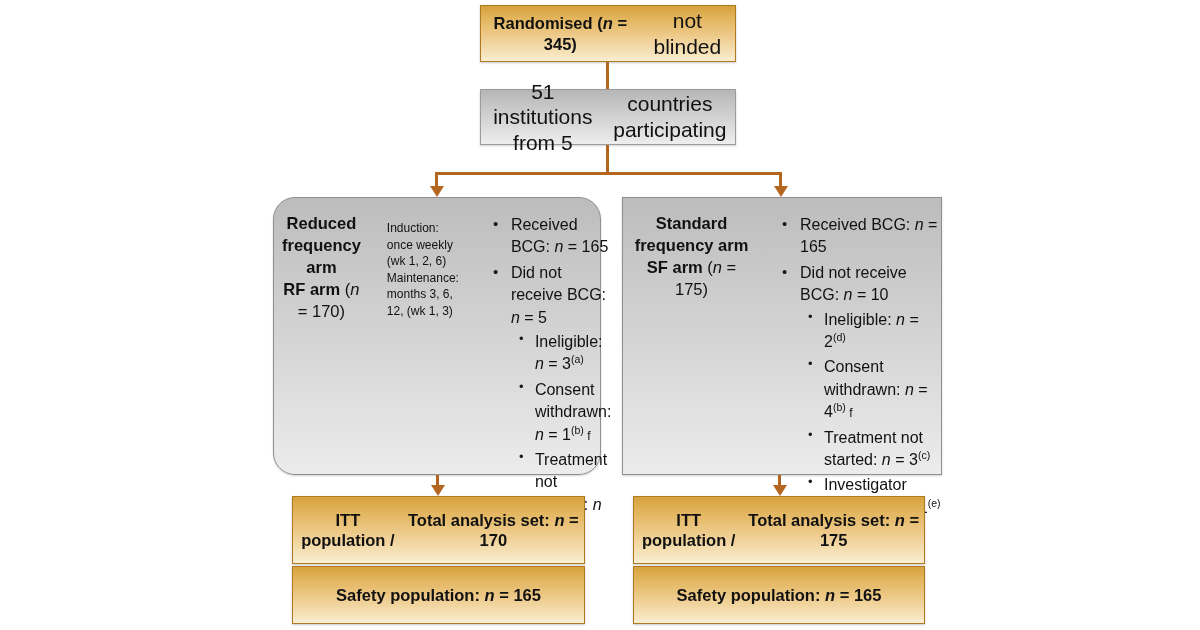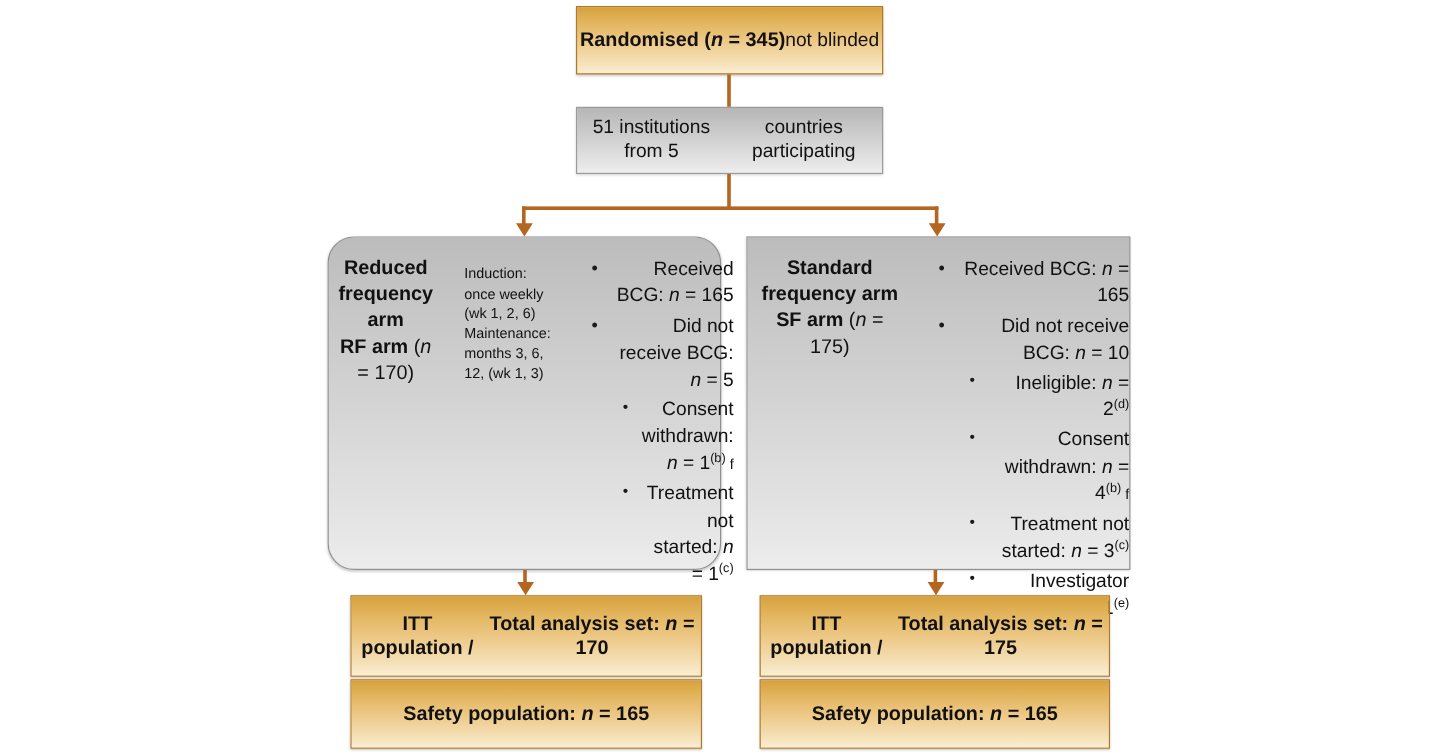--- a/index.html
+++ b/index.html
@@ -38,21 +38,21 @@
     box-shadow:0 1px 2px rgba(0,0,0,.18);
     justify-content:flex-start;
     align-items:stretch;
     text-align:left;
   }
 
   
   .ln{line-height:1.22;}
   .b{font-weight:bold;}
   .it{font-style:italic;}
-  .t16{font-size:16px;}
+  .t16{font-size:21px;}
   .t17{font-size:16.5px;}
   sup{font-size:.66em;line-height:0;vertical-align:super;}
 
   
   .armHead{
     text-align:center;
     font-size:16.5px;
     font-weight:bold;
     padding:14px 8px 0 8px;
     line-height:1.34;
@@ -60,21 +60,21 @@
   .armSched{
     padding:22px 12px 0 18px;
     font-size:12px;
     line-height:1.38;
   }
   .armList{
     padding:16px 0 0 18px;
     font-size:16px;
     line-height:1.40;
   }
-  ul.lvl1{list-style:none;margin:0;padding:0;text-align:right;}
+  ul.lvl1{list-style:none;margin:0;padding:0;}
   ul.lvl1 > li{
     position:relative;padding-left:22px;margin:0 0 3px 0;
   }
   ul.lvl1 > li::before{
     content:"\2022";position:absolute;left:4px;top:-1px;font-size:15px;color:#1a1a1a;
   }
   ul.lvl2{list-style:none;margin:2px 0 0 0;padding:0;}
   ul.lvl2 > li{
     position:relative;padding-left:24px;margin:0 0 3px 0;
   }
@@ -132,20 +132,23 @@
     </div>
     <div class="armList">
       <ul class="lvl1">
         <li>
           <span>Received BCG: </span><span class="it">n</span><span> = 165</span>
         </li>
         <li>
           <span>Did not receive BCG: </span><span class="it">n</span><span> = 5</span>
           <ul class="lvl2">
             <li>
+              <span>Ineligible: </span><span class="it">n</span><span> = 3</span><sup>(a)</sup><span></span>
+            </li>
+            <li>
               <span>Consent withdrawn: </span><span class="it">n</span><span> = 1</span><sup>(b)</sup><span style="font-size:12px;"> f</span>
             </li>
             <li>
               <span>Treatment not started: </span><span class="it">n</span><span> = 1</span><sup>(c)</sup><span></span>
             </li>
           </ul>
         </li>
       </ul>
     </div>
   </div>

